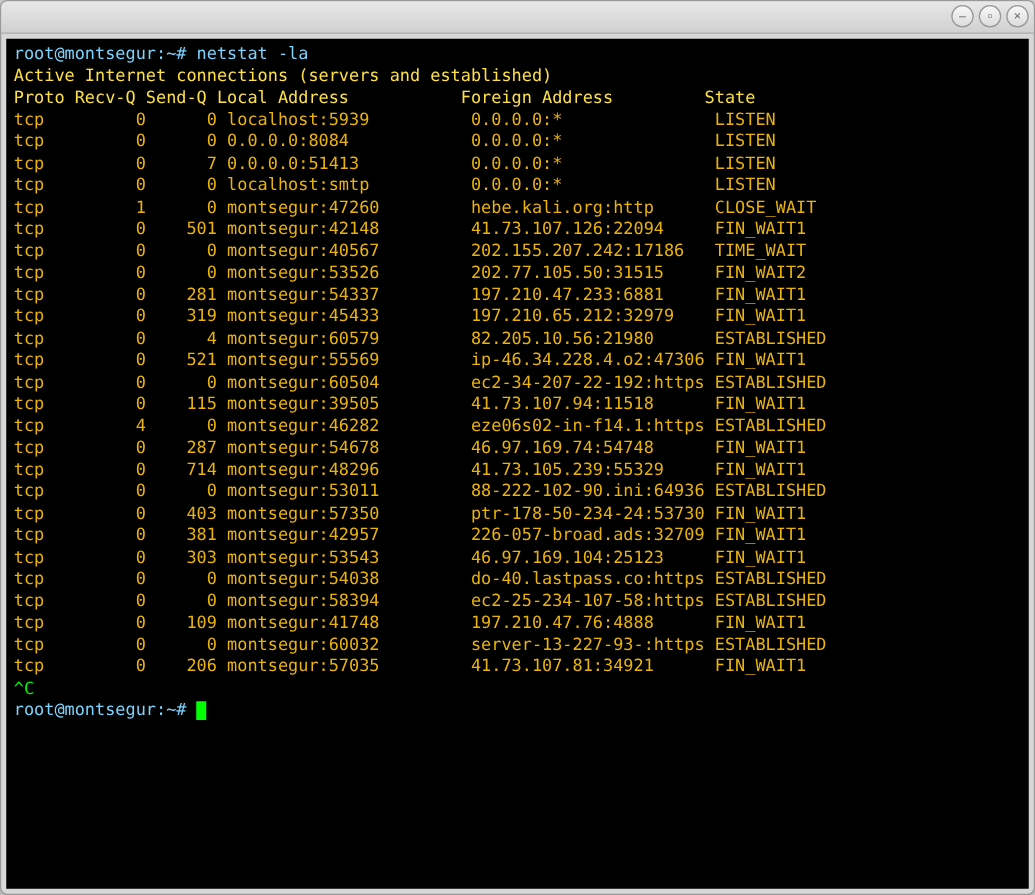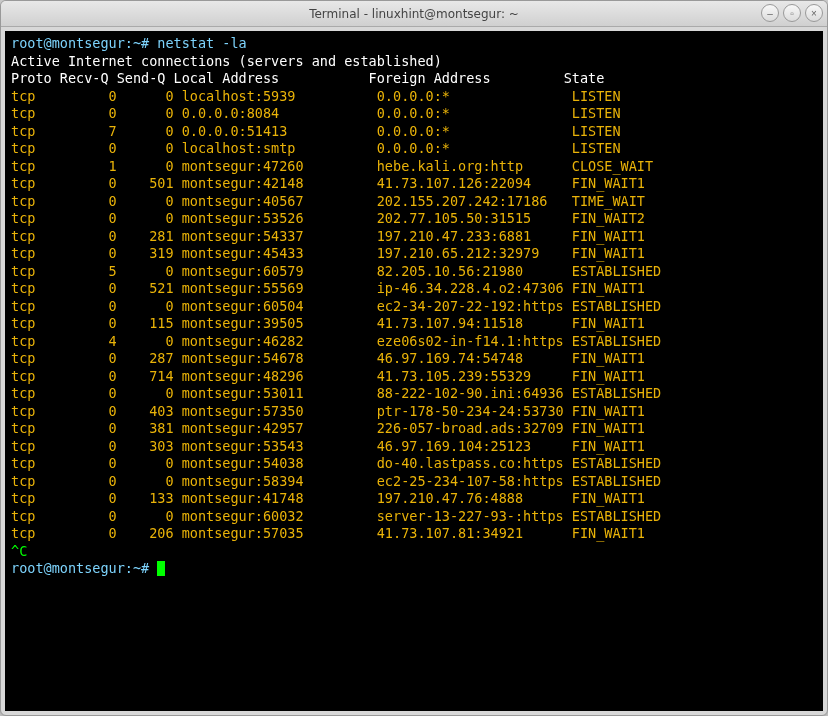--- a/index.html
+++ b/index.html
@@ -65,66 +65,65 @@
       height: calc(100% - 34px);
       margin: 4px;
       padding: 4px 6px;
       font-family: "DejaVu Sans Mono", "Courier New", monospace;
       font-size: 13.5px;
       line-height: 17.5px;
       white-space: pre;
       overflow: hidden;
     }
     .prompt-line { color: #7dd3fc; }
-    .header-line { color: #ffffff; text-align: right; }
+    .header-line { color: #fde047; text-align: right; }
     .row { color: #eab308; }
     .cursor {
       display: inline-block;
       width: 8px;
       height: 15px;
       background: #00ff00;
       vertical-align: text-bottom;
     }
   </style>
 </head>
 <body>
 
 <div class="window">
   <div class="titlebar">
-    <span class="title-text">Terminal - linuxhint@montsegur: ~</span>
     <div class="window-controls">
       <div class="win-btn">–</div>
       <div class="win-btn">▫</div>
       <div class="win-btn">×</div>
     </div>
   </div>
   <div class="terminal" id="terminal-body"><span class="prompt-line">root@montsegur:~# netstat -la</span>
 <span class="header-line">Active Internet connections (servers and established)</span>
 <span class="header-line">Proto Recv-Q Send-Q Local Address           Foreign Address         State</span>
 <span class="row">tcp         0      0 localhost:5939          0.0.0.0:*               LISTEN</span>
 <span class="row">tcp         0      0 0.0.0.0:8084            0.0.0.0:*               LISTEN</span>
-<span class="row">tcp         7      0 0.0.0.0:51413           0.0.0.0:*               LISTEN</span>
+<span class="row">tcp         0      7 0.0.0.0:51413           0.0.0.0:*               LISTEN</span>
 <span class="row">tcp         0      0 localhost:smtp          0.0.0.0:*               LISTEN</span>
 <span class="row">tcp         1      0 montsegur:47260         hebe.kali.org:http      CLOSE_WAIT</span>
 <span class="row">tcp         0    501 montsegur:42148         41.73.107.126:22094     FIN_WAIT1</span>
 <span class="row">tcp         0      0 montsegur:40567         202.155.207.242:17186   TIME_WAIT</span>
 <span class="row">tcp         0      0 montsegur:53526         202.77.105.50:31515     FIN_WAIT2</span>
 <span class="row">tcp         0    281 montsegur:54337         197.210.47.233:6881     FIN_WAIT1</span>
 <span class="row">tcp         0    319 montsegur:45433         197.210.65.212:32979    FIN_WAIT1</span>
-<span class="row">tcp         5      0 montsegur:60579         82.205.10.56:21980      ESTABLISHED</span>
+<span class="row">tcp         0      4 montsegur:60579         82.205.10.56:21980      ESTABLISHED</span>
 <span class="row">tcp         0    521 montsegur:55569         ip-46.34.228.4.o2:47306 FIN_WAIT1</span>
 <span class="row">tcp         0      0 montsegur:60504         ec2-34-207-22-192:https ESTABLISHED</span>
 <span class="row">tcp         0    115 montsegur:39505         41.73.107.94:11518      FIN_WAIT1</span>
 <span class="row">tcp         4      0 montsegur:46282         eze06s02-in-f14.1:https ESTABLISHED</span>
 <span class="row">tcp         0    287 montsegur:54678         46.97.169.74:54748      FIN_WAIT1</span>
 <span class="row">tcp         0    714 montsegur:48296         41.73.105.239:55329     FIN_WAIT1</span>
 <span class="row">tcp         0      0 montsegur:53011         88-222-102-90.ini:64936 ESTABLISHED</span>
 <span class="row">tcp         0    403 montsegur:57350         ptr-178-50-234-24:53730 FIN_WAIT1</span>
 <span class="row">tcp         0    381 montsegur:42957         226-057-broad.ads:32709 FIN_WAIT1</span>
 <span class="row">tcp         0    303 montsegur:53543         46.97.169.104:25123     FIN_WAIT1</span>
 <span class="row">tcp         0      0 montsegur:54038         do-40.lastpass.co:https ESTABLISHED</span>
 <span class="row">tcp         0      0 montsegur:58394         ec2-25-234-107-58:https ESTABLISHED</span>
-<span class="row">tcp         0    133 montsegur:41748         197.210.47.76:4888      FIN_WAIT1</span>
+<span class="row">tcp         0    109 montsegur:41748         197.210.47.76:4888      FIN_WAIT1</span>
 <span class="row">tcp         0      0 montsegur:60032         server-13-227-93-:https ESTABLISHED</span>
 <span class="row">tcp         0    206 montsegur:57035         41.73.107.81:34921      FIN_WAIT1</span>
 <span>^C</span>
 <span class="prompt-line">root@montsegur:~# </span><span class="cursor"></span></div>
 </div>
 
 </body></html>

